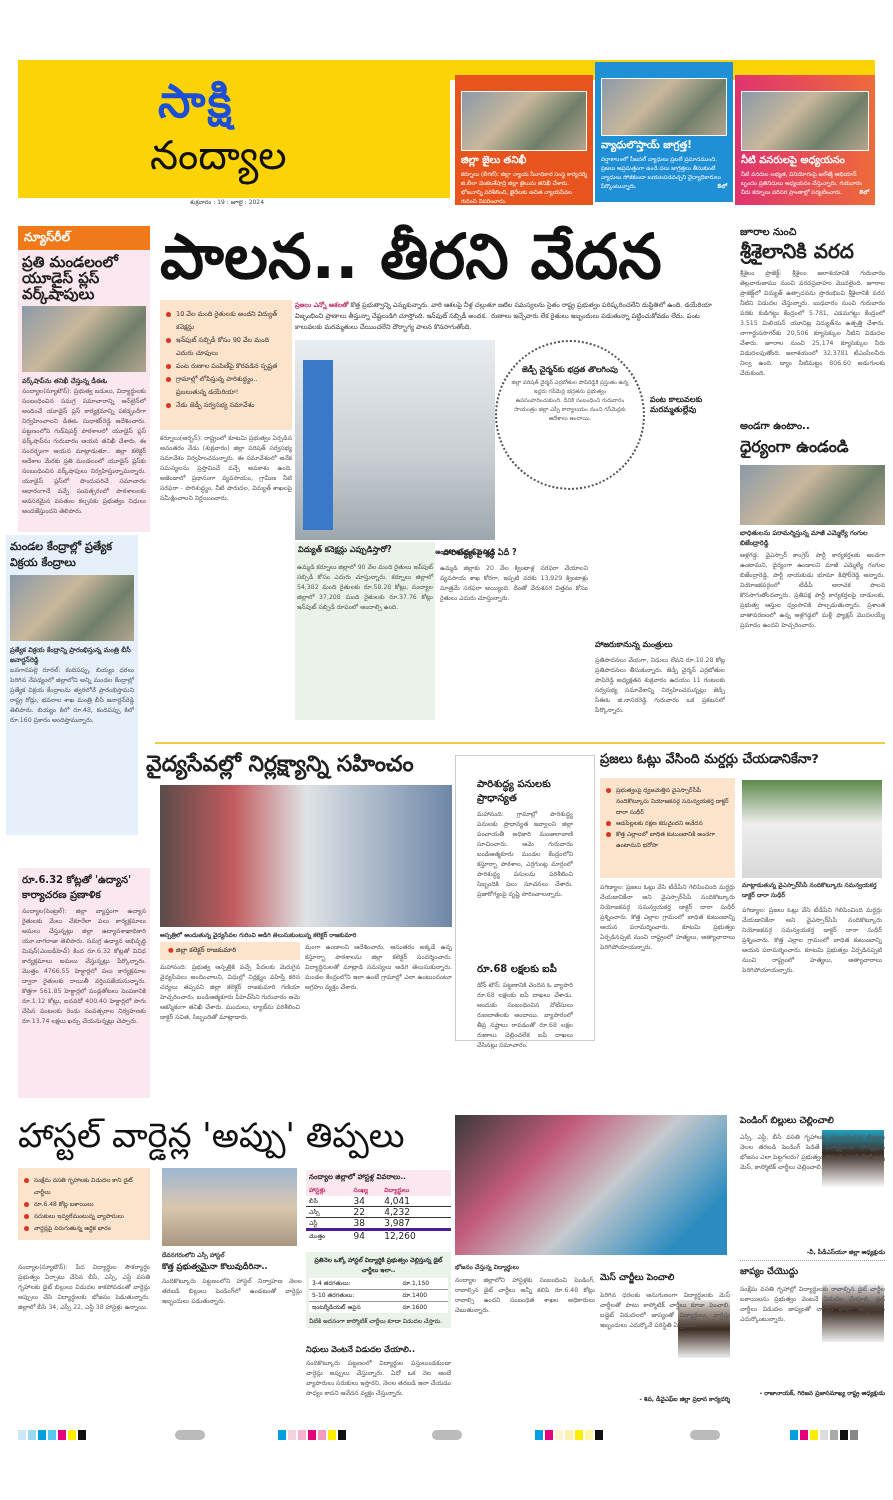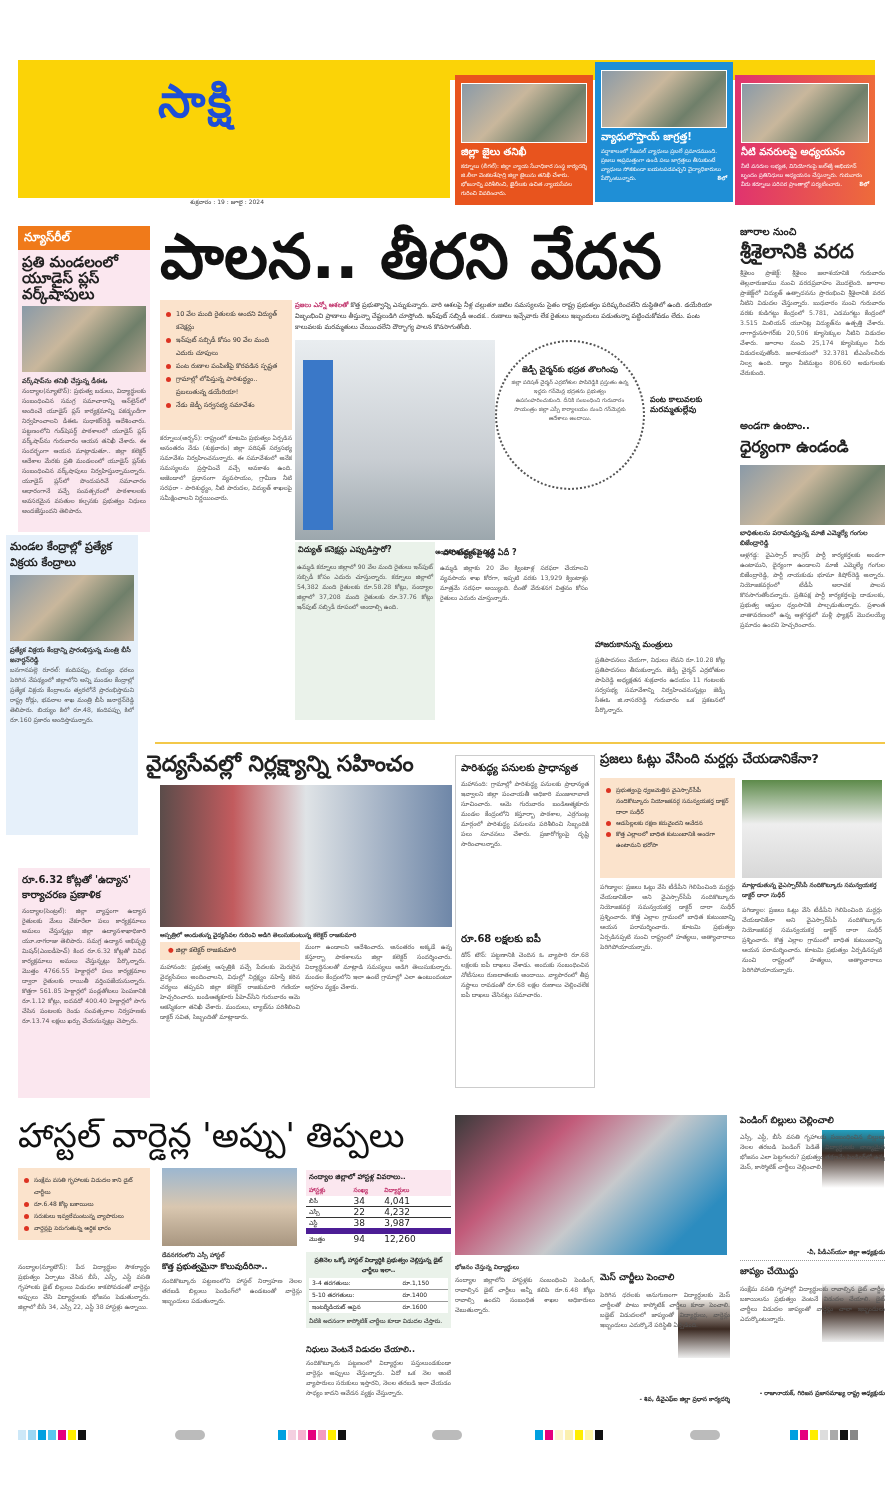--- a/index.html
+++ b/index.html
@@ -10,30 +10,31 @@
   .cap{font-size:6.5px;font-weight:bold;color:#333;line-height:10px}
   .bul{font-size:7px;line-height:12px;color:#333}
   .bul li{list-style:none;padding-left:10px;position:relative}
   .bul li:before{content:"";position:absolute;left:0;top:4px;width:5px;height:5px;border-radius:50%;background:#d32}
   
   #mast{left:18px;top:60px;width:432px;height:138px;background:#fbd307}
   #mast .t1{position:absolute;left:140px;top:14px;font-size:46px;font-weight:bold;color:#1d4ed8;letter-spacing:2px}
   #mast .t2{position:absolute;left:132px;top:72px;font-size:40px;color:#111}
   #date{left:190px;top:198px;font-size:6px;color:#444}
   #pgnum{left:860px;top:58px;font-size:14px;font-weight:bold;font-family:"DejaVu Serif",serif}
-  .teaser{color:#fff;padding:8px 6px}
+  .teaser{color:#fff;padding:16px 6px}
   .teaser h3{font-size:10px;font-weight:bold;margin:3px 0 2px}
   .teaser p{font-size:5.7px;line-height:9px}
   .teaser .more{font-weight:bold;float:right}
 </style>
 </head>
 <body>
 
 <div id="mast" class="abs">
   <div class="t1">సాక్షి</div>
+  <div class="t2">నంద్యాల</div>
 </div>
 <div id="date" class="abs">శుక్రవారం : 19 : జూలై : 2024</div>
 <div id="pgnum" class="abs">7</div>
 
 <div class="abs" style="left:450px;top:60px;width:425px;height:20px;background:#fbd307"></div>
 
 <div class="abs teaser" style="left:455px;top:75px;width:138px;height:130px;background:#e8541e">
   <div class="photo" style="height:60px;border:1px solid #fff"></div>
   <h3>జిల్లా జైలు తనిఖీ</h3>
   <p>కర్నూలు (లీగల్): జిల్లా న్యాయ సేవాధికార సంస్థ కార్యదర్శి జి.లీలా వెంకటశేషాద్రి జిల్లా జైలును తనిఖీ చేశారు. భోజనాన్ని పరిశీలించి, ఖైదీలకు ఉచిత న్యాయసేవల గురించి వివరించారు.</p>
@@ -110,21 +111,21 @@
 
 <div class="abs" style="left:146px;top:750px;width:290px;font-size:22px;font-weight:bold;line-height:28px">వైద్యసేవల్లో నిర్లక్ష్యాన్ని సహించం</div>
 <div class="abs photo" style="left:160px;top:785px;width:292px;height:142px;background:linear-gradient(90deg,#5b4c4a,#c25b5e 25%,#dfe3e6 50%,#6f87a8)"></div>
 <div class="abs cap" style="left:160px;top:930px;width:292px;font-size:6px">ఆస్పత్రిలో అందుతున్న వైద్యసేవల గురించి అడిగి తెలుసుకుంటున్న కలెక్టర్ రాజకుమారి</div>
 <div class="abs" style="left:160px;top:942px;width:140px;height:18px;background:#fbe3cc;font-size:6.5px;padding:4px 8px">
   <span style="color:#d32">●</span> <span>జిల్లా కలెక్టర్ రాజకుమారి</span>
 </div>
 <div class="abs txt" style="left:160px;top:962px;width:140px;height:140px">మహానంది: ప్రభుత్వ ఆస్పత్రికి వచ్చే పేదలకు మెరుగైన వైద్యసేవలు అందించాలని, విధుల్లో నిర్లక్ష్యం వహిస్తే కఠిన చర్యలు తప్పవని జిల్లా కలెక్టర్ రాజకుమారి గణియా హెచ్చరించారు. బండిఆత్మకూరు పీహెచ్‌సీని గురువారం ఆమె ఆకస్మికంగా తనిఖీ చేశారు. మందులు, ల్యాబ్‌ను పరిశీలించి డాక్టర్ సవిత, సిబ్బందితో మాట్లాడారు.</div>
 <div class="abs txt" style="left:305px;top:942px;width:147px;height:160px">మంగా ఉండాలని ఆదేశించారు. అనంతరం అక్కడే ఉన్న కస్తూర్బా పాఠశాలను జిల్లా కలెక్టర్ సందర్శించారు. విద్యార్థినులతో మాట్లాడి సమస్యలు అడిగి తెలుసుకున్నారు. మండల కేంద్రంలోని ఇలా ఉంటే గ్రామాల్లో ఎలా ఉంటుందంటూ అగ్రహం వ్యక్తం చేశారు.</div>
 
-<div class="abs" style="left:455px;top:755px;width:140px;height:333px;border:1px solid #ccc;padding:5px">
+<div class="abs" style="left:455px;top:755px;width:140px;height:286px;border:1px solid #ccc;padding:21px">
   <div style="font-size:10px;font-weight:bold;line-height:14px">పారిశుద్ధ్య పనులకు ప్రాధాన్యత</div>
   <div class="txt" style="height:150px;margin-top:4px">మహానంది: గ్రామాల్లో పారిశుద్ధ్య పనులకు ప్రాధాన్యత ఇవ్వాలని జిల్లా పంచాయతీ అధికారి మంజులావాణి సూచించారు. ఆమె గురువారం బండిఆత్మకూరు మండల కేంద్రంలోని కస్తూర్బా పాఠశాల, ఎర్రగుంట్ల మార్గంలో పారిశుద్ధ్య పనులను పరిశీలించి సిబ్బందికి పలు సూచనలు చేశారు. ప్రజారోగ్యంపై దృష్టి సారించాలన్నారు.</div>
   <div style="font-size:10px;font-weight:bold;margin-top:4px">రూ.68 లక్షలకు ఐపీ</div>
   <div class="txt" style="height:70px;margin-top:3px">డోన్ టౌన్: పట్టణానికి చెందిన ఓ వ్యాపారి రూ.68 లక్షలకు ఐపీ దాఖలు చేశాడు. అందుకు సంబంధించిన నోటీసులు రుణదాతలకు అందాయి. వ్యాపారంలో తీవ్ర నష్టాలు రావడంతో రూ.68 లక్షల రుణాలు చెల్లించలేక ఐపీ దాఖలు చేసినట్లు సమాచారం.</div>
 </div>
 
 <div class="abs" style="left:600px;top:750px;width:285px;font-size:13px;font-weight:bold;line-height:18px">ప్రజలు ఓట్లు వేసింది మర్డర్లు చేయడానికేనా?</div>
 <div class="abs" style="left:600px;top:778px;width:135px;height:100px;background:#fbe3cc;padding:6px">
   <ul class="bul" style="font-size:6px;line-height:11px">
     <li>ప్రభుత్వంపై ధ్వజమెత్తిన వైఎస్సార్‌సీపీ నందికొట్కూరు నియోజకవర్గ సమన్వయకర్త డాక్టర్ దారా సుధీర్</li>
@@ -164,21 +165,21 @@
     <tr style="border-bottom:1px solid #333">
           <td style="font-size:6px;padding:0 3px">బీసీ</td>
           <td>34</td>
           <td>4,041</td>
         </tr>
     <tr style="border-bottom:1px solid #333">
           <td style="font-size:6px;padding:0 3px">ఎస్సీ</td>
           <td>22</td>
           <td>4,232</td>
         </tr>
-    <tr style="border-bottom:6px solid #4c1d95">
+    <tr style="border-bottom:3px solid #4c1d95">
           <td style="font-size:6px;padding:0 3px">ఎస్టీ</td>
           <td>38</td>
           <td>3,987</td>
         </tr>
     <tr>
           <td style="font-size:6px;padding:0 3px">మొత్తం</td>
           <td>94</td>
           <td>12,260</td>
         </tr>
   </tbody>

